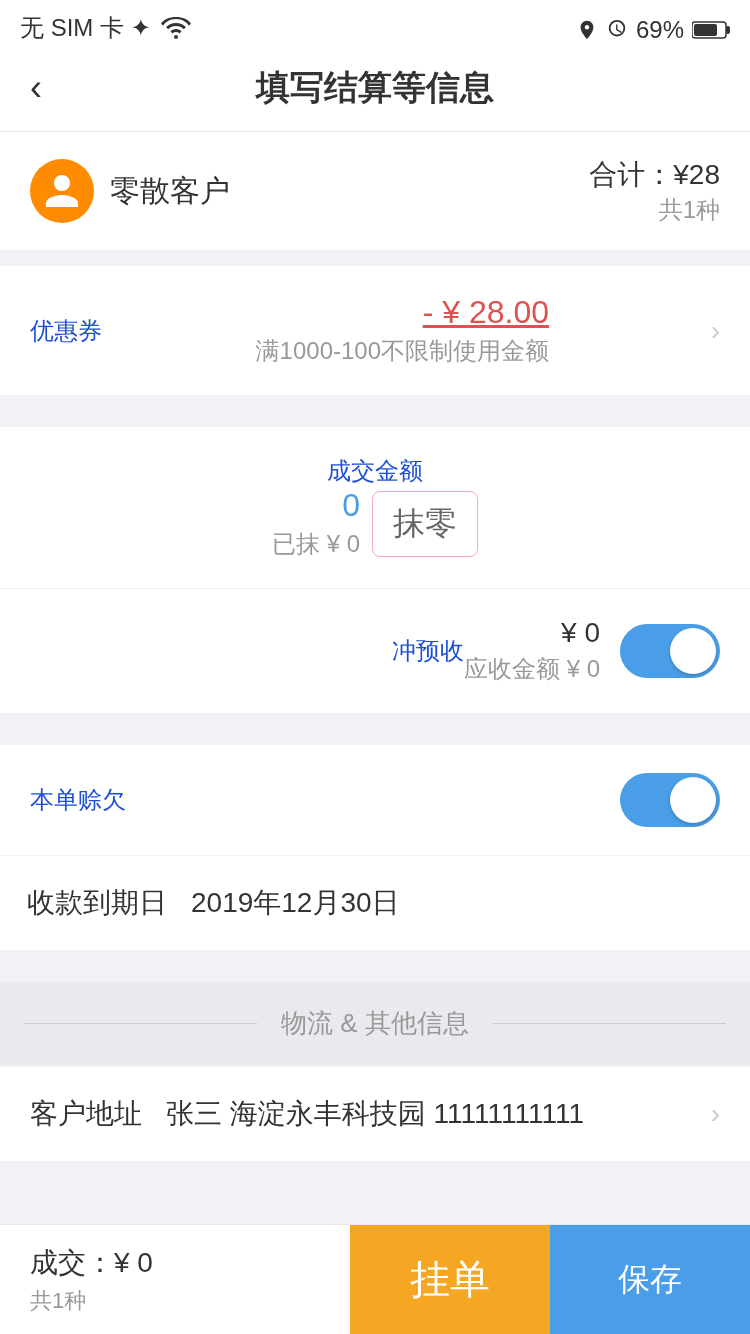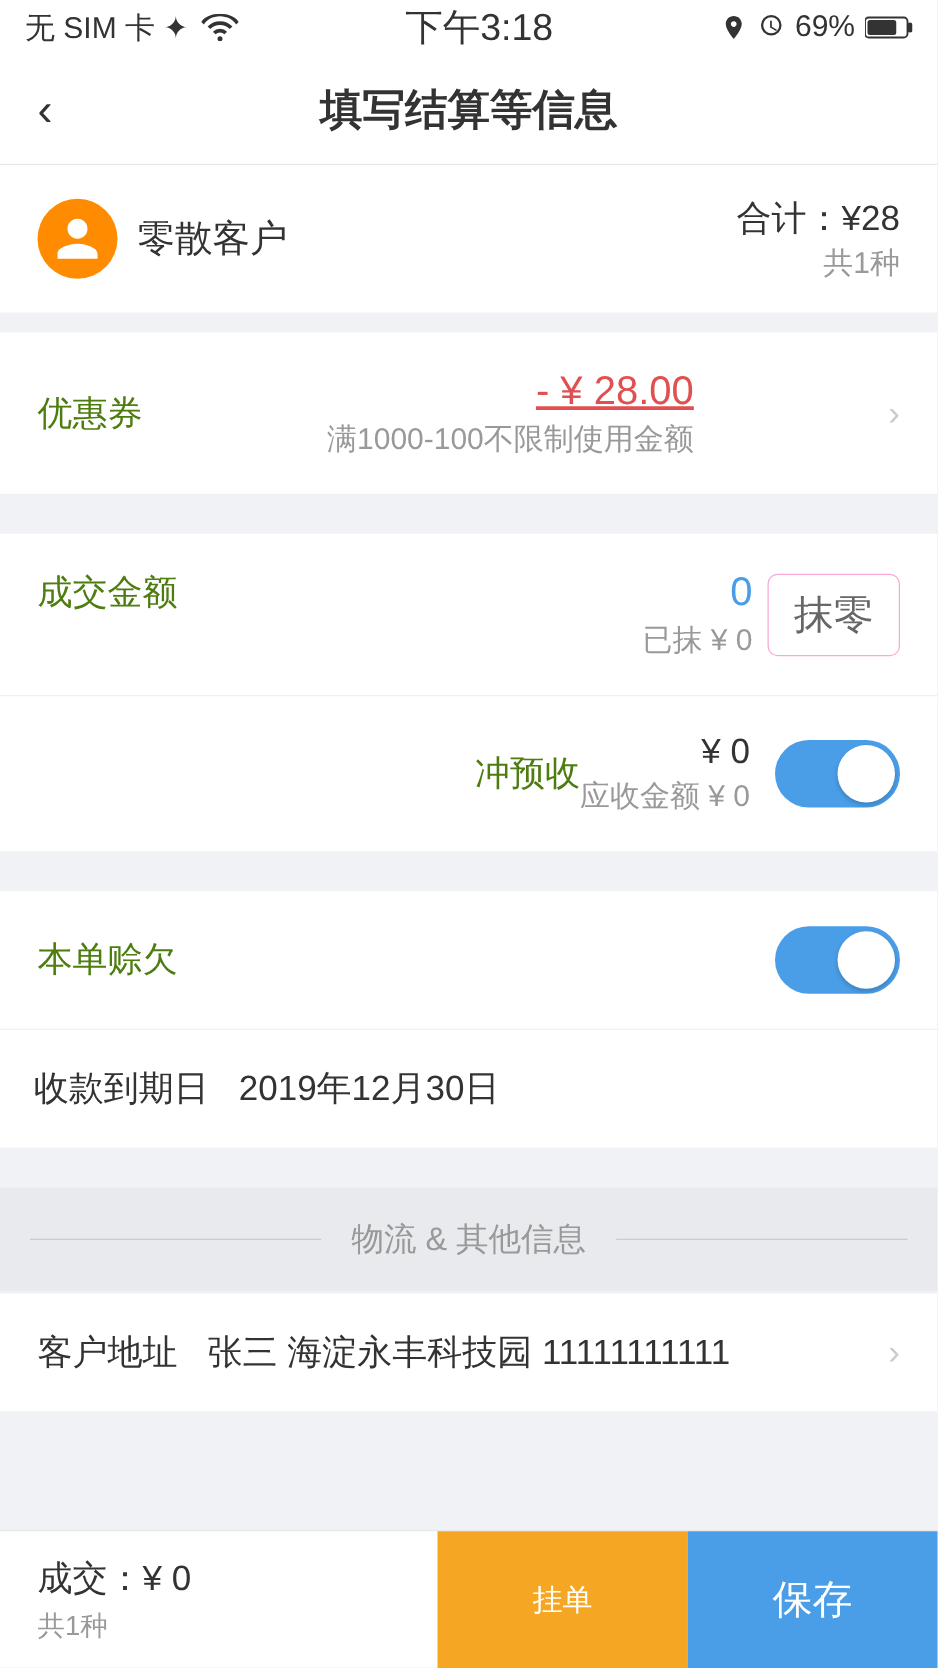--- a/index.html
+++ b/index.html
@@ -13,21 +13,21 @@
       color: #333;
       position: relative;
     }
 
     
     .status-bar {
       width: 100%;
       height: 44px;
       background: #fff;
       display: flex;
-      align-items: center;
+      align-items: flex-end;
       justify-content: space-between;
       padding: 0 20px;
       font-size: 24px;
       color: #333;
     }
     .status-left { display: flex; align-items: center; gap: 10px; }
     .status-center { font-size: 30px; font-weight: 500; }
     .status-right { display: flex; align-items: center; gap: 8px; font-size: 24px; }
 
     
@@ -90,22 +90,22 @@
     }
     .total-amount {
       font-size: 28px;
       color: #333;
     }
     .total-count {
       font-size: 24px;
       color: #999;
     }
     .row-label {
-      font-size: 28px;
-      color: #4d7c0f;
+      font-size: 24px;
+      color: #1d4ed8;
     }
     .row-right {
       display: flex;
       align-items: center;
       gap: 12px;
     }
     .row-value {
       font-size: 28px;
       color: #333;
       text-align: right;
@@ -143,22 +143,24 @@
       text-align: right;
     }
 
     
     .deal-section {
       background: #fff;
       margin-bottom: 16px;
     }
     .deal-row {
       display: flex;
+      align-items: center;
       justify-content: space-between;
       padding: 28px 30px;
+      flex-direction: column;
     }
     .deal-value-blue {
       font-size: 32px;
       color: #4a9ee8;
       font-weight: 500;
     }
     .round-zero-btn {
       border: 1px solid #f9a8d4;
       border-radius: 8px;
       padding: 10px 20px;
@@ -316,21 +318,21 @@
       color: #999;
       margin-top: 4px;
     }
     .footer-btn-pending {
       width: 200px;
       height: 110px;
       background: #f5a623;
       display: flex;
       align-items: center;
       justify-content: center;
-      font-size: 24px;
+      font-size: 40px;
       color: #fff;
       cursor: pointer;
     }
     .footer-btn-save {
       width: 200px;
       height: 110px;
       background: #4a9ee8;
       display: flex;
       align-items: center;
       justify-content: center;
@@ -348,21 +350,20 @@
 </head>
 <body>
 
 <div class="status-bar">
   <div class="status-left">
     <span>无 SIM 卡 ✦</span>
     <svg width="30" height="22" viewBox="0 0 30 22">
       <path d="M15 18a2 2 0 1 1 0 4 2 2 0 0 1 0-4zm0-6a8 8 0 0 1 5.66 2.34l-2.12 2.12A5 5 0 0 0 15 15a5 5 0 0 0-3.54 1.46l-2.12-2.12A8 8 0 0 1 15 12zm0-6a14 14 0 0 1 9.9 4.1l-2.12 2.12A11 11 0 0 0 15 9a11 11 0 0 0-7.78 3.22L5.1 10.1A14 14 0 0 1 15 6zm0-6C8.37 0 2.37 2.69 0 6.55l2.12 2.12C4.26 4.84 9.33 2 15 2s10.74 2.84 12.88 6.67L30 6.55C27.63 2.69 21.63 0 15 0z" fill="#333"></path>
     </svg>
   </div>
-  <div class="status-center">下午3:18</div>
   <div class="status-right">
     <svg width="22" height="22" viewBox="0 0 24 24">
       <path d="M12 2C8.13 2 5 5.13 5 9c0 5.25 7 13 7 13s7-7.75 7-13c0-3.87-3.13-7-7-7zm0 9.5c-1.38 0-2.5-1.12-2.5-2.5s1.12-2.5 2.5-2.5 2.5 1.12 2.5 2.5-1.12 2.5-2.5 2.5z" fill="#333"></path>
     </svg>
     <svg width="22" height="22" viewBox="0 0 24 24">
       <path d="M12 1a9 9 0 1 0 0 18A9 9 0 0 0 12 1zm0 16a7 7 0 1 1 0-14 7 7 0 0 1 0 14zm.5-11H11v6l5.25 3.15.75-1.23-4.5-2.67V6z" fill="#333"></path>
     </svg>
     <span>69%</span>
     <svg width="38" height="20" viewBox="0 0 38 20">
       <rect x="0" y="2" width="34" height="16" rx="3" fill="none" stroke="#333" stroke-width="1.5"></rect>

